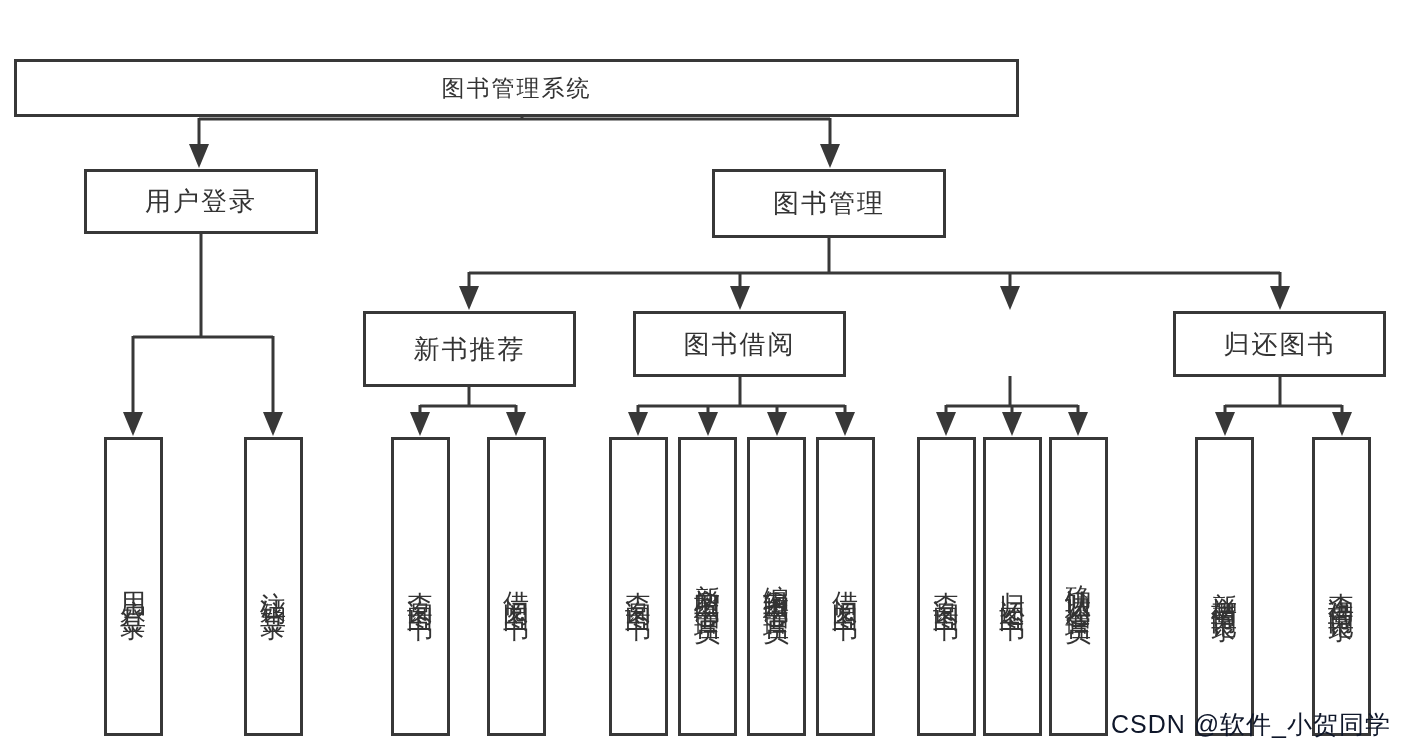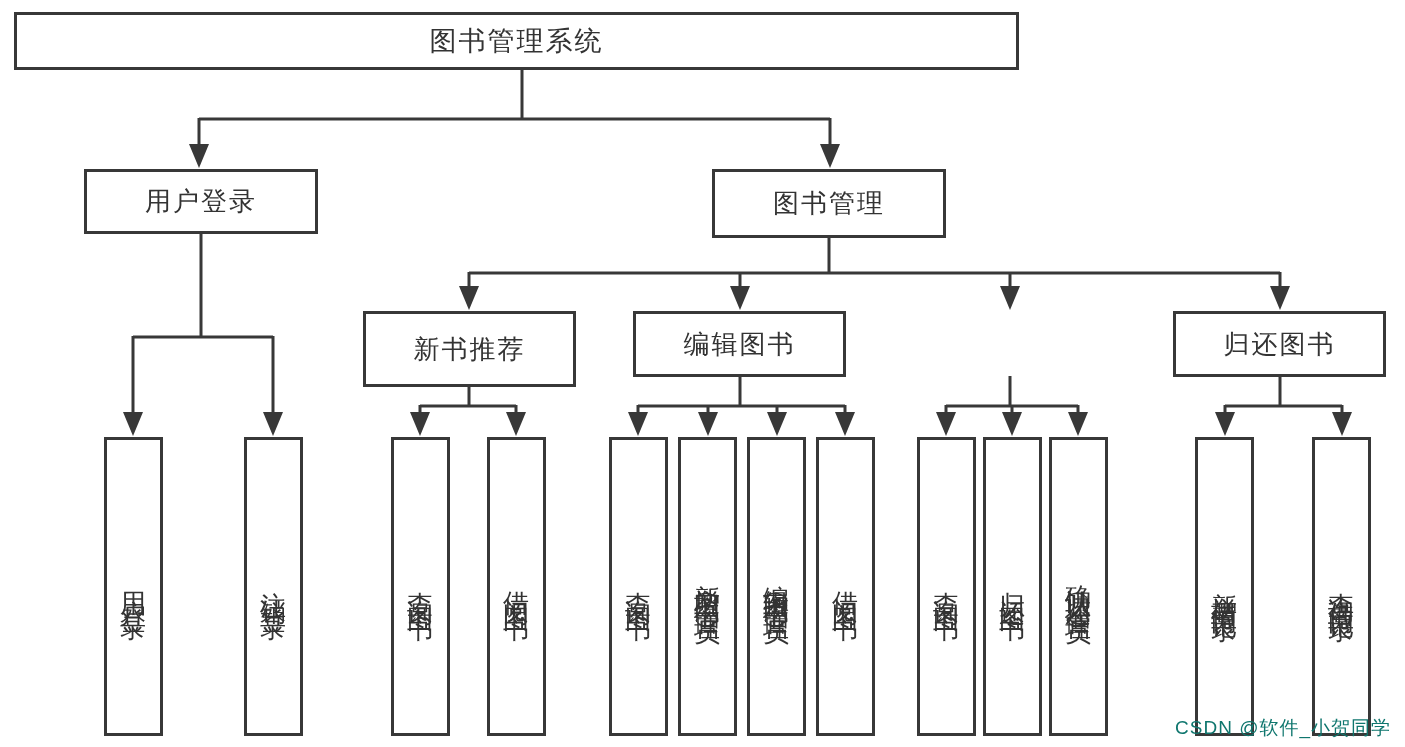--- a/index.html
+++ b/index.html
@@ -31,21 +31,22 @@
     align-items: center;
     justify-content: center;
     z-index: 1;
   }
   .box.h {
     font-size: 26px;
     letter-spacing: 2px;
     white-space: nowrap;
   }
   .box.root {
-    font-size: 27px;
+    font-size: 23px;
+    margin-top: 47px;
   }
   .leaf {
     top: 437px;
     height: 299px;
     width: 59px;
   }
   .leaf .vtxt {
     writing-mode: vertical-rl;
     text-orientation: mixed;
     font-size: 26px;
@@ -53,22 +54,22 @@
     letter-spacing: 5px;
     white-space: nowrap;
   }
   .leaf .vtxt.short {
     letter-spacing: 8px;
   }
   #watermark {
     position: absolute;
     right: 14px;
     bottom: 6px;
-    font-size: 19px;
-    color: #0f766e;
+    font-size: 25px;
+    color: #0f172a;
     letter-spacing: 1px;
     z-index: 2;
     white-space: nowrap;
   }
 </style>
 </head>
 <body>
 
 <div id="stage">
 
@@ -114,21 +115,21 @@
       <polygon points="1332,412 1352,412 1342,436"></polygon>
     </g>
   </svg>
 
   <div class="box h root" style="left:14px; top:12px; width:1005px; height:58px;">图书管理系统</div>
 
   <div class="box h" style="left:84px; top:169px; width:234px; height:65px;">用户登录</div>
   <div class="box h" style="left:712px; top:169px; width:234px; height:69px;">图书管理</div>
 
   <div class="box h" style="left:363px; top:311px; width:213px; height:76px;">新书推荐</div>
-  <div class="box h" style="left:633px; top:311px; width:213px; height:66px;">编辑图书</div>
+  <div class="box h" style="left:633px; top:311px; width:213px; height:66px;">图书借阅</div>
   <div class="box h" style="left:1173px; top:311px; width:213px; height:66px;">归还图书</div>
 
   <div class="box leaf" style="left:104px;">
     <span class="vtxt short">用户登录</span>
   </div>
   <div class="box leaf" style="left:244px;">
     <span class="vtxt short">注销登录</span>
   </div>
 
   <div class="box leaf" style="left:391px;">

